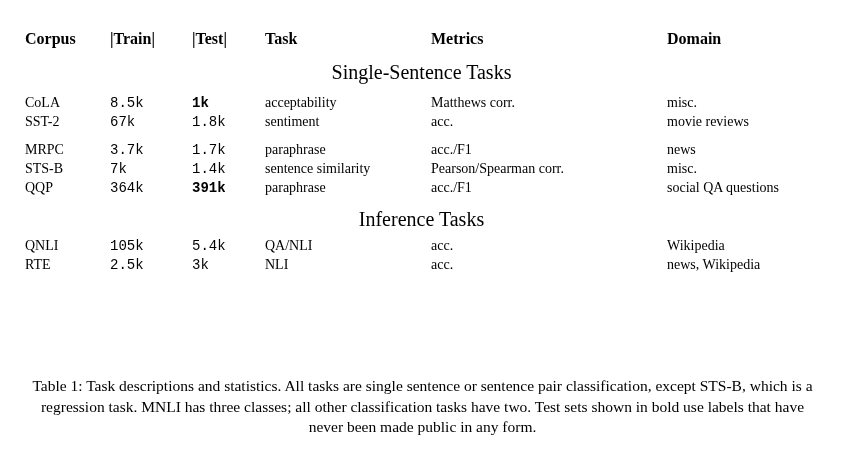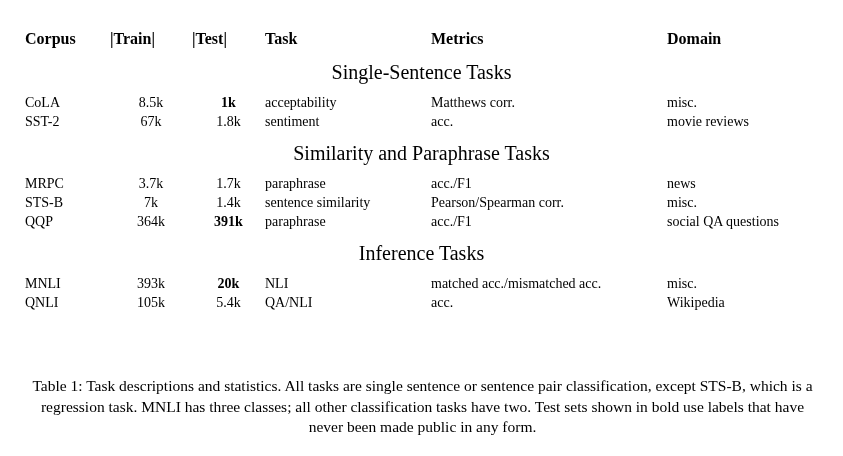--- a/index.html
+++ b/index.html
@@ -77,21 +77,21 @@
     font-size: 20px;
   }
 
   
   tr.drow td {
     padding-top: 2.5px;
     padding-bottom: 2.5px;
     font-size: 14px;
   }
   td.d-corpus  { padding-left: 8px; }
-  td.d-num     { text-align: center; padding-right: 3px; }
+  td.d-num     { text-align: left; padding-right: 3px; font-family: Liberation Mono, monospace; }
   td.d-task    { padding-left: 18px; margin-top: 43px; }
   td.d-metrics { padding-left: 18px; }
   td.d-domain  { padding-left: 12px; }
   .b { font-weight: bold; }
 
   tr.drow.first td { padding-top: 7px; }
   tr.drow.last  td { padding-bottom: 7px; }
 
   
   .caption {
@@ -153,23 +153,20 @@
             <td class="d-corpus">SST-2</td>
             <td class="d-num">67k</td>
             <td class="d-num">1.8k</td>
             <td class="d-task">sentiment</td>
             <td class="d-metrics">acc.</td>
             <td class="d-domain">movie reviews</td>
           </tr>
           <tr class="rule-mid">
             <td colspan="6"></td>
           </tr>
-          <tr class="section">
-            <td colspan="6">Similarity and Paraphrase Tasks</td>
-          </tr>
           <tr class="rule-mid">
             <td colspan="6"></td>
           </tr>
           <tr class="drow first">
             <td class="d-corpus">MRPC</td>
             <td class="d-num">3.7k</td>
             <td class="d-num">1.7k</td>
             <td class="d-task">paraphrase</td>
             <td class="d-metrics">acc./F1</td>
             <td class="d-domain">news</td>
@@ -192,36 +189,36 @@
           </tr>
           <tr class="rule-mid">
             <td colspan="6"></td>
           </tr>
           <tr class="section">
             <td colspan="6">Inference Tasks</td>
           </tr>
           <tr class="rule-mid">
             <td colspan="6"></td>
           </tr>
-          <tr class="drow first">
-            <td class="d-corpus">MNLI</td>
-            <td class="d-num">393k</td>
-            <td class="d-num b">20k</td>
-            <td class="d-task">NLI</td>
-            <td class="d-metrics">matched acc./mismatched acc.</td>
-            <td class="d-domain">misc.</td>
-          </tr>
           <tr class="drow">
             <td class="d-corpus">QNLI</td>
             <td class="d-num">105k</td>
             <td class="d-num">5.4k</td>
             <td class="d-task">QA/NLI</td>
             <td class="d-metrics">acc.</td>
             <td class="d-domain">Wikipedia</td>
           </tr>
+          <tr class="drow">
+            <td class="d-corpus">RTE</td>
+            <td class="d-num">2.5k</td>
+            <td class="d-num">3k</td>
+            <td class="d-task">NLI</td>
+            <td class="d-metrics">acc.</td>
+            <td class="d-domain">news, Wikipedia</td>
+          </tr>
           <tr class="rule-bottom">
             <td colspan="6"></td>
           </tr>
         </tbody>
     </table>
   </div>
 
   <div class="caption">
     <p>Table 1: Task descriptions and statistics. All tasks are single sentence or sentence pair classification, except STS-B, which is a regression task. MNLI has three classes; all other classification tasks have two. Test sets shown in bold use labels that have never been made public in any form.</p>
   </div>

